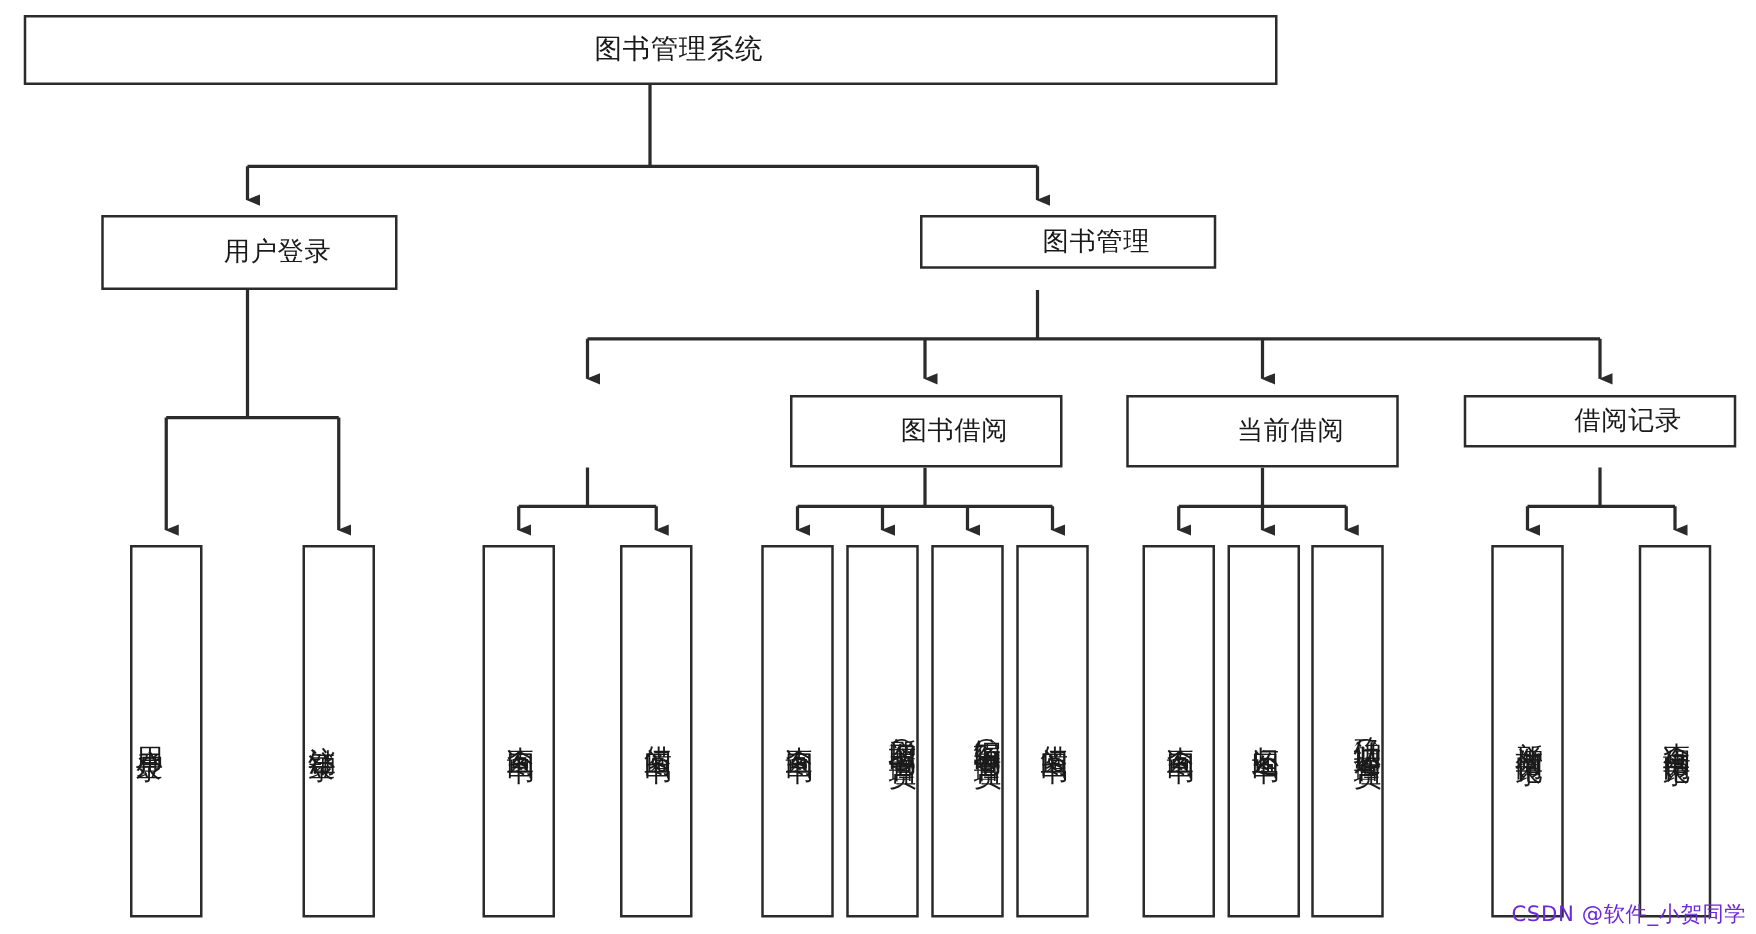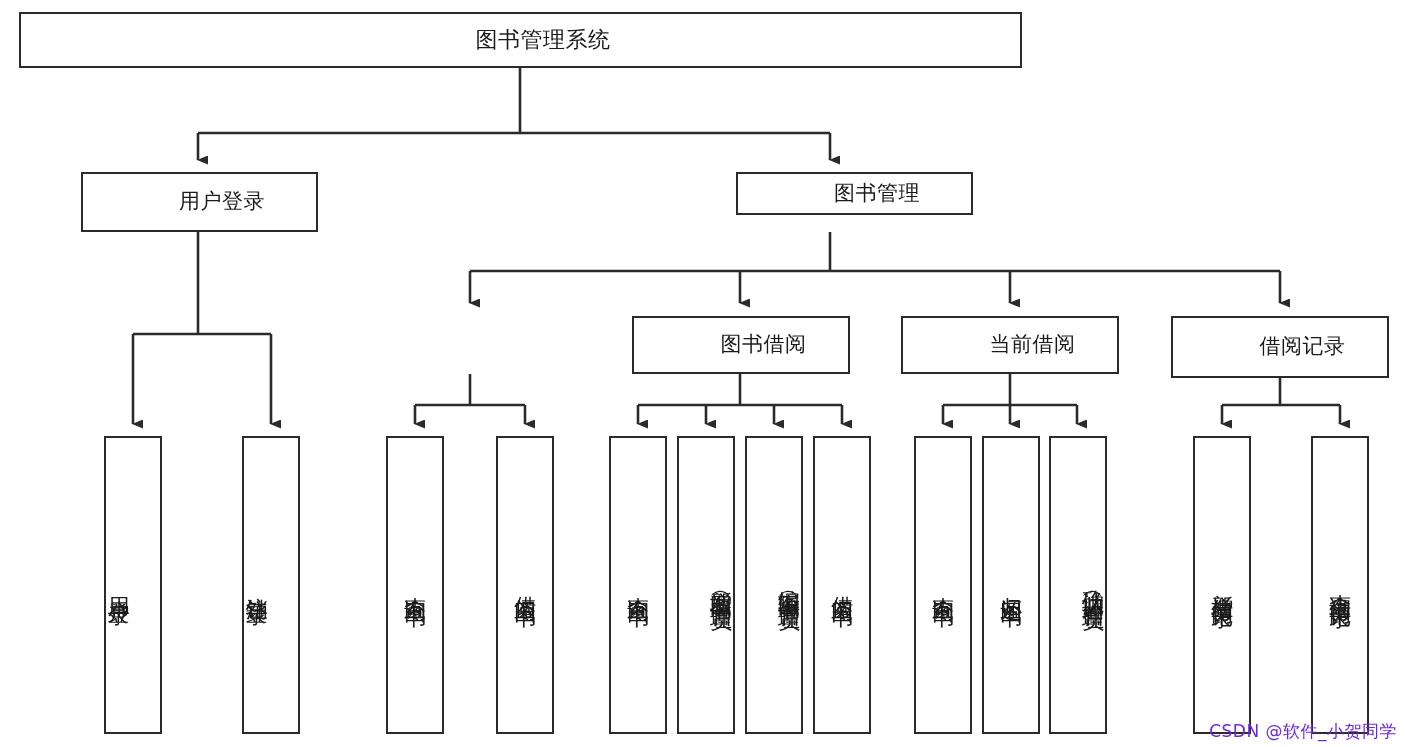--- a/index.html
+++ b/index.html
@@ -148,21 +148,21 @@
 
 
   <div class="node h" style="left:632px; top:316px; width:218px; height:58px;">
     <span>图书借阅</span>
   </div>
 
   <div class="node h" style="left:901px; top:316px; width:218px; height:58px;">
     <span>当前借阅</span>
   </div>
 
-  <div class="node h" style="left:1171px; top:316px; width:218px; height:62px;">
+  <div class="node h" style="left:1171px; top:316px; width:218px; height:42px;">
     <span>借阅记录</span>
   </div>
 
   <div class="node v align-bottom" style="left:104px; top:436px; width:58px; height:298px;">
     <span class="vtext">用户登录</span>
   </div>
 
   <div class="node v align-bottom" style="left:242px; top:436px; width:58px; height:298px;">
     <span class="vtext">注销登录</span>
   </div>

